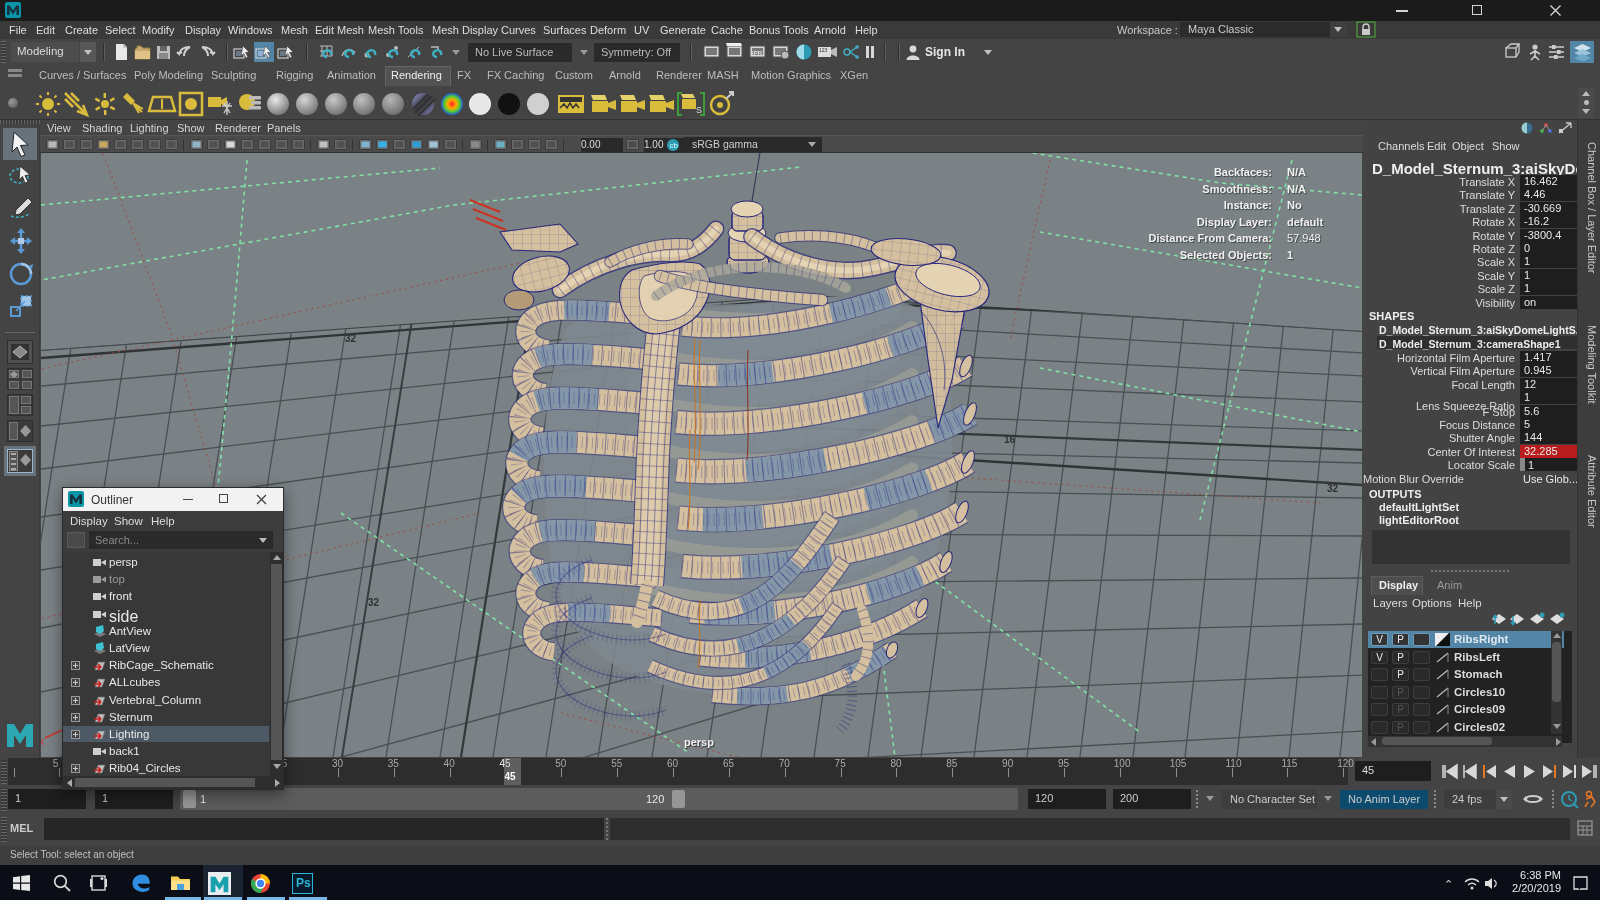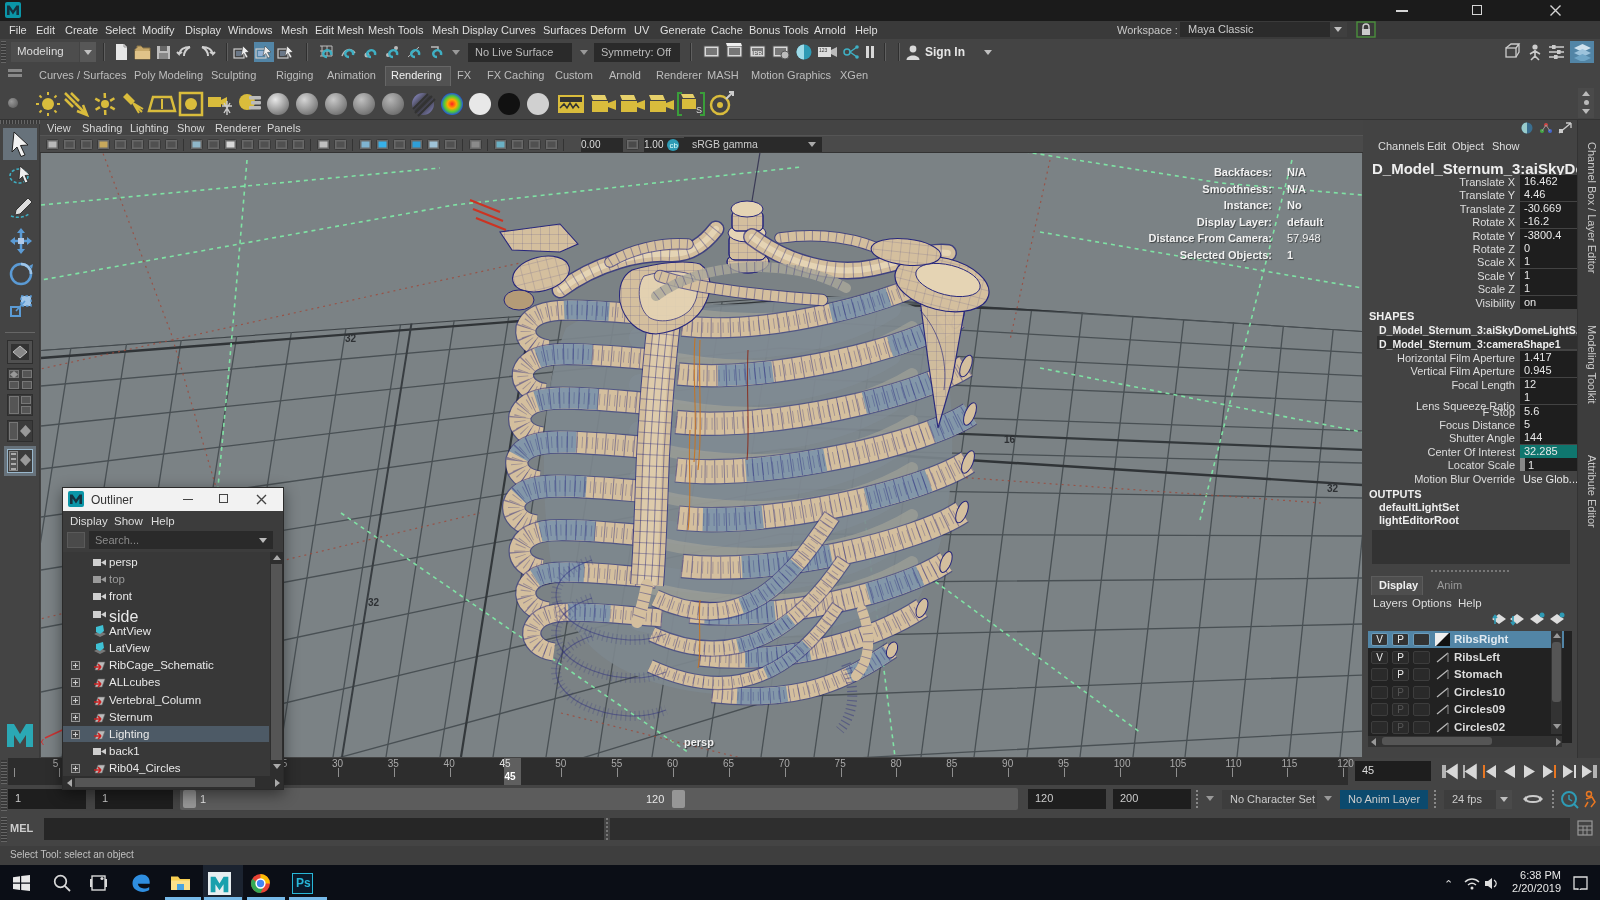--- a/index.html
+++ b/index.html
@@ -956,26 +956,26 @@
 <div class="abs" style="left:157px;top:257.8px;width:57px;height:13px;background:#1e1e1e;color:#e8e8e8;padding-left:4px">12</div>
 <div class="abs" style="left:0;top:280px;width:152px;text-align:right;color:#ddd">Lens Squeeze Ratio</div>
 <div class="abs" style="left:157px;top:271.2px;width:57px;height:13px;background:#1e1e1e;color:#e8e8e8;padding-left:4px">1</div>
 <div class="abs" style="left:0;top:285.59999999999997px;width:152px;text-align:right;color:#ddd">F Stop</div>
 <div class="abs" style="left:157px;top:284.59999999999997px;width:57px;height:13px;background:#1e1e1e;color:#e8e8e8;padding-left:4px">5.6</div>
 <div class="abs" style="left:0;top:298.99999999999994px;width:152px;text-align:right;color:#ddd">Focus Distance</div>
 <div class="abs" style="left:157px;top:297.99999999999994px;width:57px;height:13px;background:#1e1e1e;color:#e8e8e8;padding-left:4px">5</div>
 <div class="abs" style="left:0;top:312.3999999999999px;width:152px;text-align:right;color:#ddd">Shutter Angle</div>
 <div class="abs" style="left:157px;top:311.3999999999999px;width:57px;height:13px;background:#1e1e1e;color:#e8e8e8;padding-left:4px">144</div>
 <div class="abs" style="left:0;top:325.7999999999999px;width:152px;text-align:right;color:#ddd">Center Of Interest</div>
-<div class="abs" style="left:157px;top:324.7999999999999px;width:57px;height:13px;background:#0f766e;color:#e8e8e8;padding-left:4px">32.285</div>
+<div class="abs" style="left:157px;top:324.7999999999999px;width:57px;height:13px;background:#b91c1c;color:#e8e8e8;padding-left:4px">32.285</div>
 <div class="abs" style="left:0;top:339.1999999999999px;width:152px;text-align:right;color:#ddd">Locator Scale</div>
 <div class="abs" style="left:157px;top:338.1999999999999px;width:57px;height:13px;background:#1e1e1e"></div>
 <div class="abs" style="left:157px;top:338.1999999999999px;width:5px;height:13px;background:#888"></div>
 <div class="abs" style="left:165px;top:339.1999999999999px;color:#e8e8e8">1</div>
-<div class="abs" style="left:0;top:352.59999999999985px;width:152px;text-align:right;color:#ddd">Motion Blur Override</div>
+<div class="abs" style="left:0;top:352.59999999999985px;width:152px;color:#ddd">Motion Blur Override</div>
 <div class="abs" style="left:160px;top:352.59999999999985px;color:#e8e8e8">Use Glob...</div>
 <div class="abs" style="left:6px;top:368px;font-weight:bold;color:#eee">OUTPUTS</div>
 <div class="abs" style="left:16px;top:381px;font-weight:bold;color:#eee">defaultLightSet</div>
 <div class="abs" style="left:16px;top:394px;font-weight:bold;color:#eee">lightEditorRoot</div>
 <div class="abs" style="left:9px;top:410px;width:198px;height:34px;background:#333"></div>
 <div class="abs" style="left:68px;top:450px;width:80px;height:2px;background:repeating-linear-gradient(90deg,#777 0 2px,transparent 2px 4px)"></div>
 <div class="abs" style="left:8px;top:456px;width:52px;height:19px;background:#4e4e4e;border:1px solid #5c5c5c;border-bottom:none"></div>
 <div class="abs" style="left:16px;top:459px;font-weight:bold;color:#f0f0f0">Display</div>
 <div class="abs" style="left:74px;top:459px;color:#9a9a9a">Anim</div>
 <div class="abs" style="left:10px;top:477px;font-size:11.5px">Layers</div>

